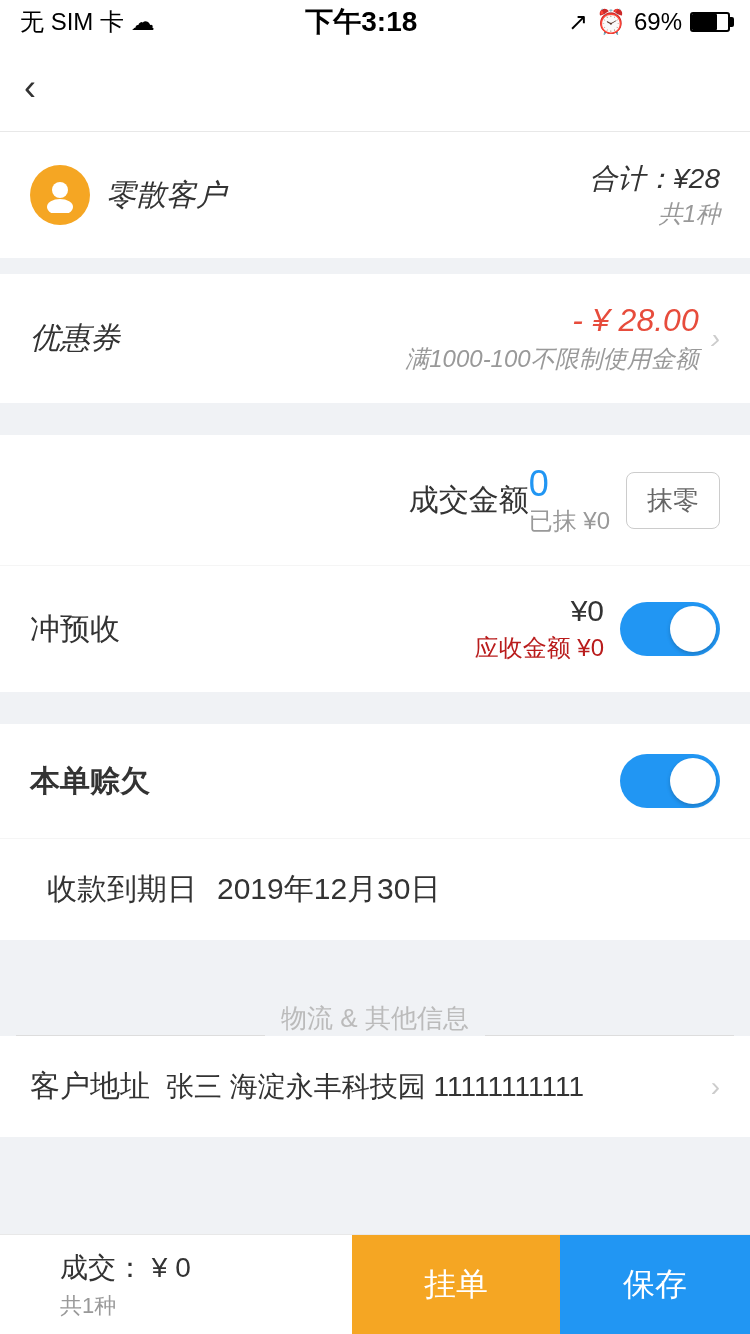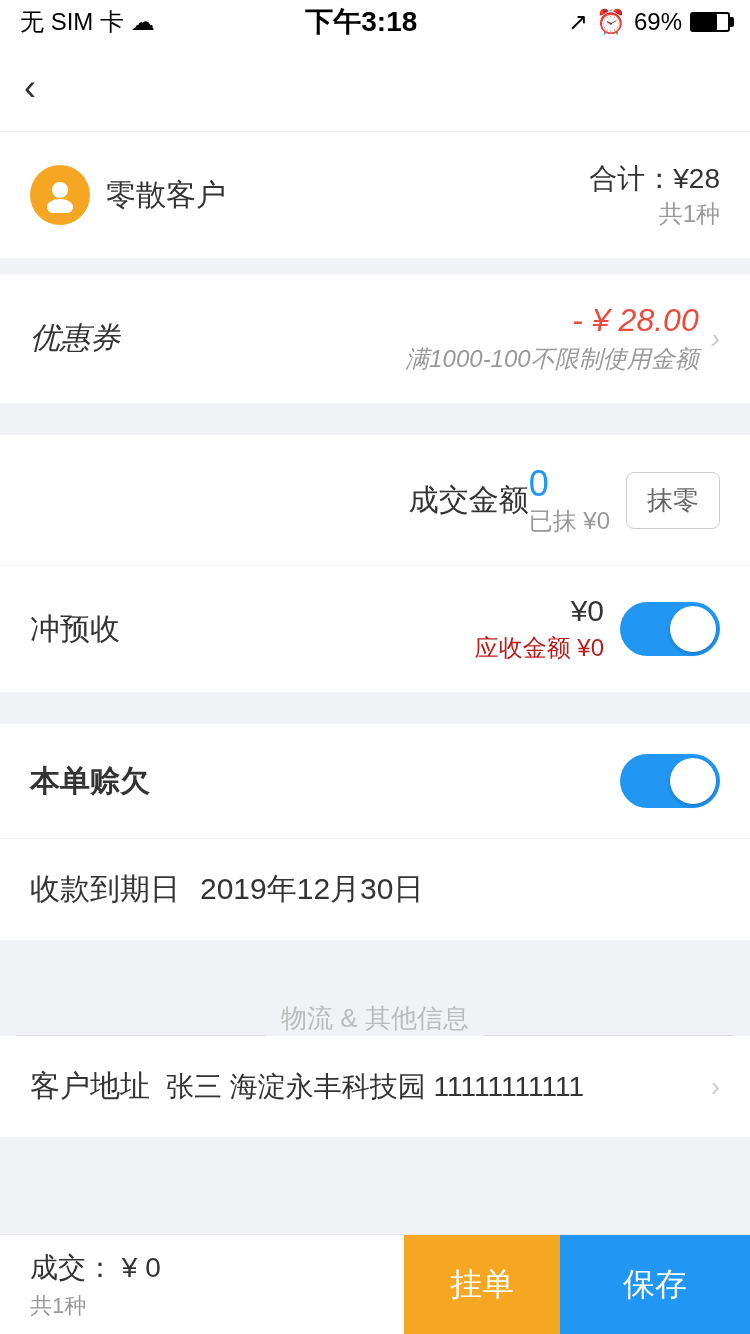--- a/index.html
+++ b/index.html
@@ -78,20 +78,21 @@
     }
 
     
     .customer-row {
       display: flex;
       align-items: center;
       justify-content: space-between;
       padding: 28px 30px;
       background: #fff;
       margin-bottom: 16px;
+      font-style: italic;
     }
     .customer-left {
       display: flex;
       align-items: center;
       gap: 16px;
     }
     .avatar {
       width: 60px; height: 60px;
       background: #f5a623;
       border-radius: 50%;
@@ -182,21 +183,21 @@
       justify-content: space-between;
       padding: 30px 30px;
       background: #fff;
       margin-bottom: 0;
       font-weight: bold;
     }
 
     
     .due-date-row {
       display: flex;
-      padding: 30px 30px;
+      padding: 30px 47px;
       background: #fff;
       gap: 20px;
     }
     .due-date-label { font-size: 30px; color: #333; }
     .due-date-value { font-size: 30px; color: #333; }
 
     
     .logistics-divider {
       background: #f0f2f5;
       height: 64px;
@@ -232,29 +233,30 @@
       bottom: 0;
       width: 750px;
       height: 100px;
       display: flex;
       align-items: center;
       background: #fff;
       border-top: 1px solid #e8e8e8;
     }
     .bottom-summary {
       flex: 1;
-      padding: 0 30px;
+      padding: 0 24px;
       display: flex;
       flex-direction: column;
       justify-content: center;
+      margin-left: 36px;
     }
     .summary-top { font-size: 28px; color: #333; }
     .summary-bottom { font-size: 22px; color: #999; margin-top: 4px; }
     .btn-hold {
-      width: 156px; height: 100%;
+      width: 208px; height: 100%;
       background: #f5a623;
       display: flex; align-items: center; justify-content: center;
       font-size: 32px; color: #fff; font-weight: 500;
       cursor: pointer;
     }
     .btn-save {
       width: 190px; height: 100%;
       background: #2196f3;
       display: flex; align-items: center; justify-content: center;
       font-size: 32px; color: #fff; font-weight: 500;

